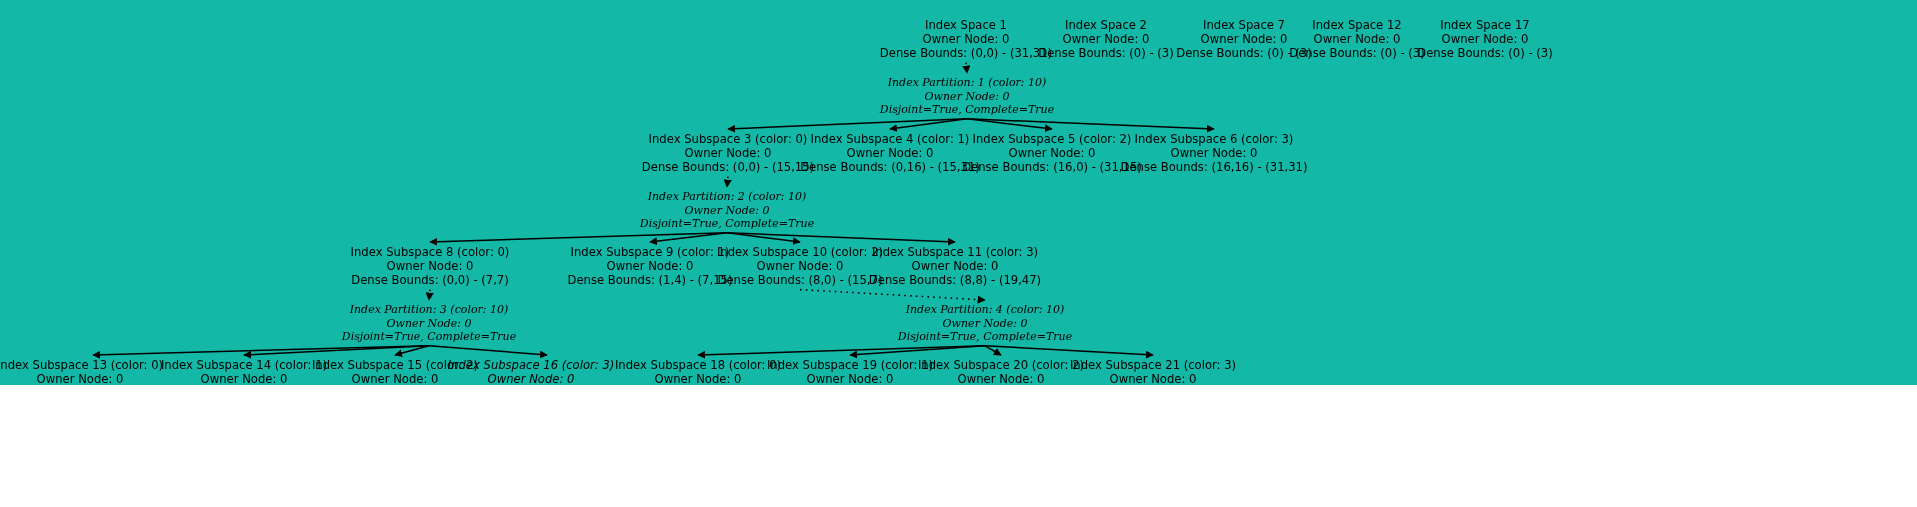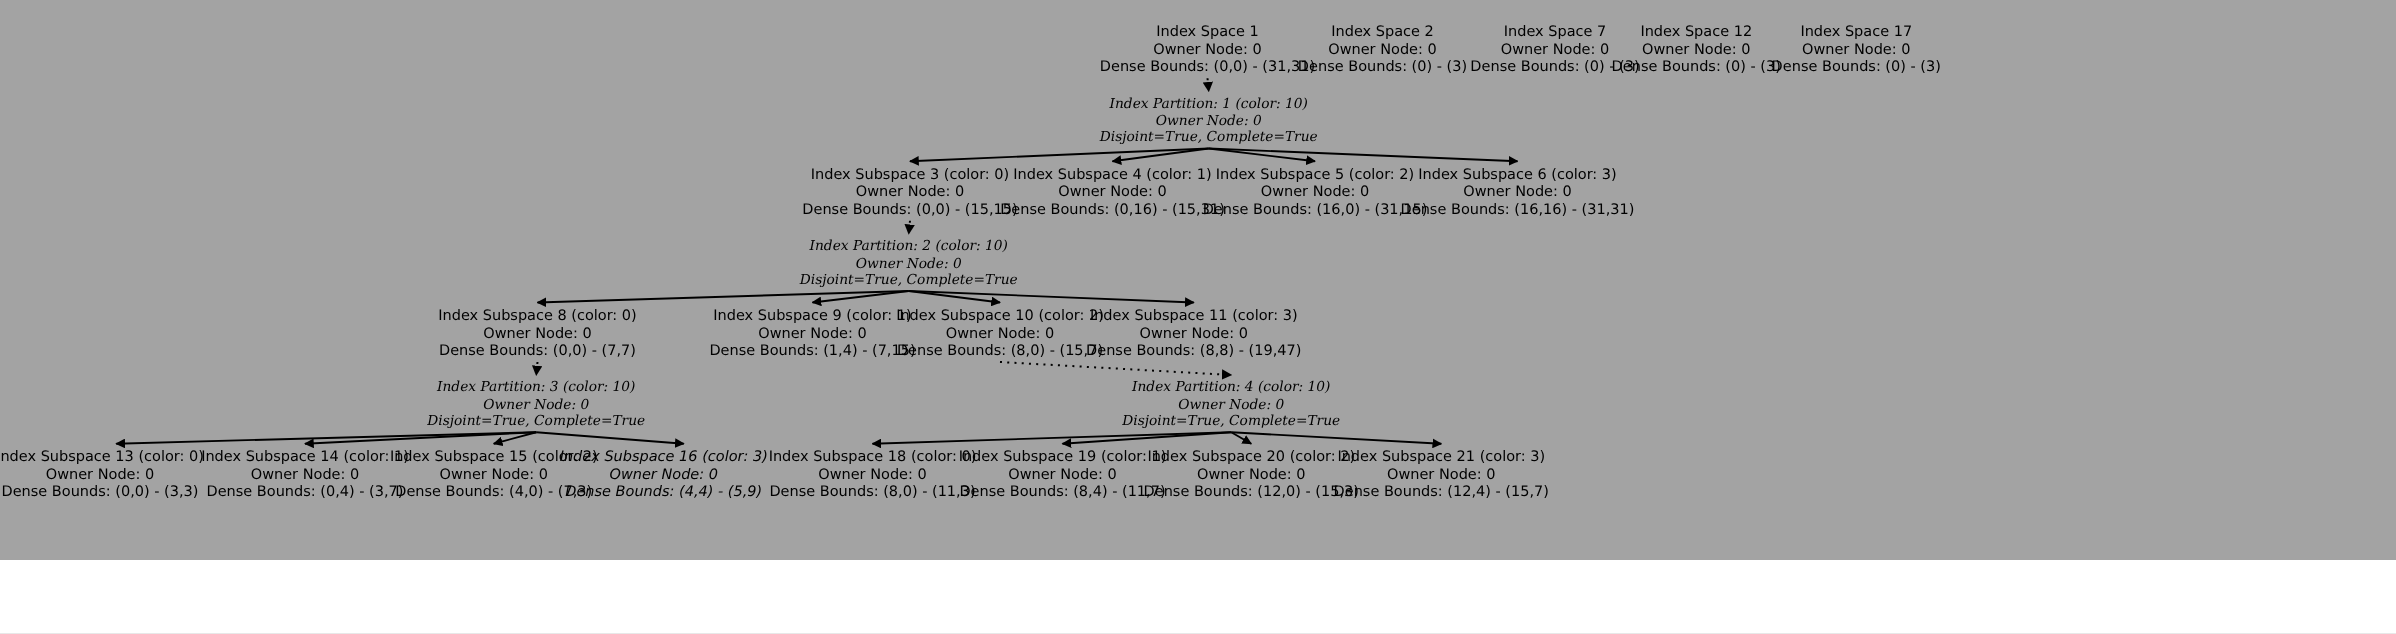--- a/index.html
+++ b/index.html
@@ -3,22 +3,22 @@
 <meta charset="utf-8">
 <style>
   html, body {
     margin: 0;
     padding: 0;
     background: #ffffff;
   }
   #stage {
     position: relative;
     width: 1917px;
-    height: 448px;
-    background: #a3a3a3;
+    height: 385px;
+    background: #14b8a6;
     overflow: hidden;
     font-family: "DejaVu Sans", sans-serif;
   }
   svg#edges {
     position: absolute;
     left: 0; top: 0;
     width: 1917px;
     height: 507px;
     pointer-events: none;
   }

